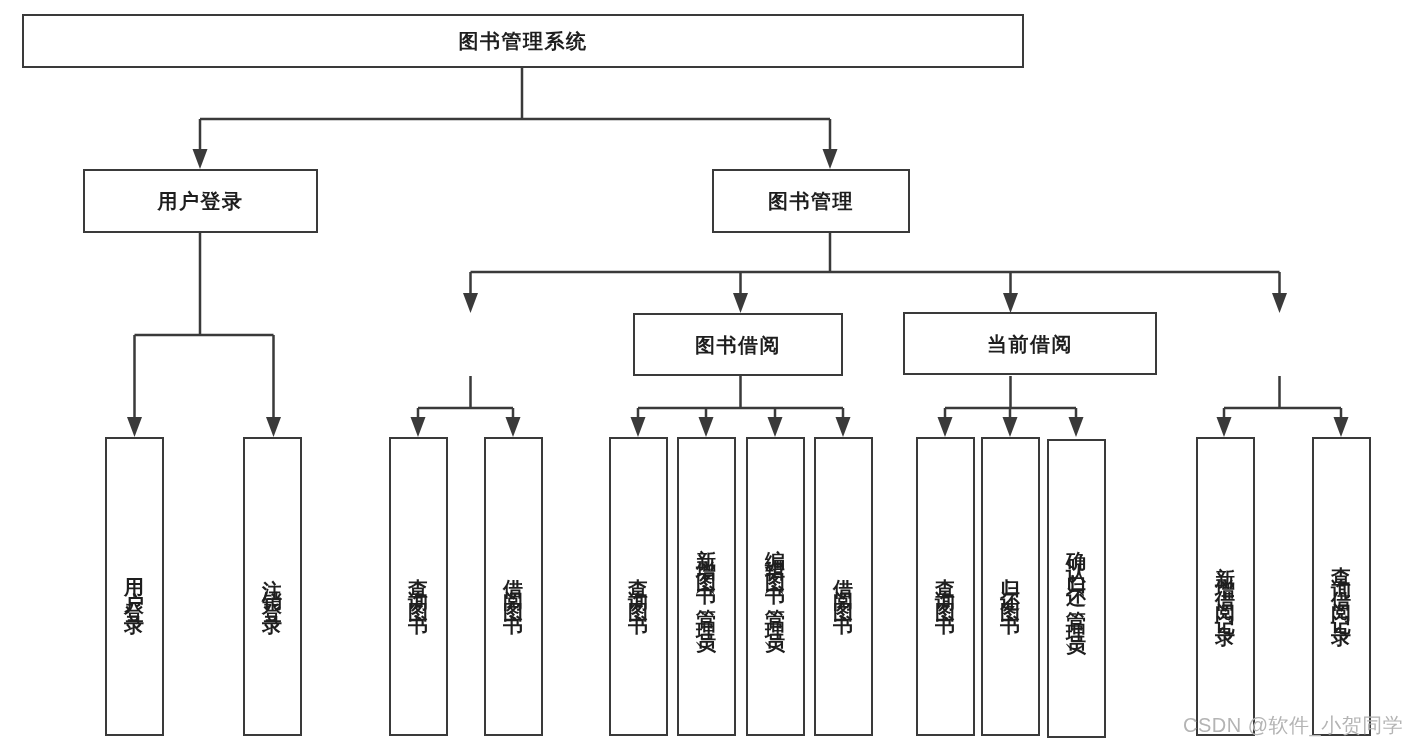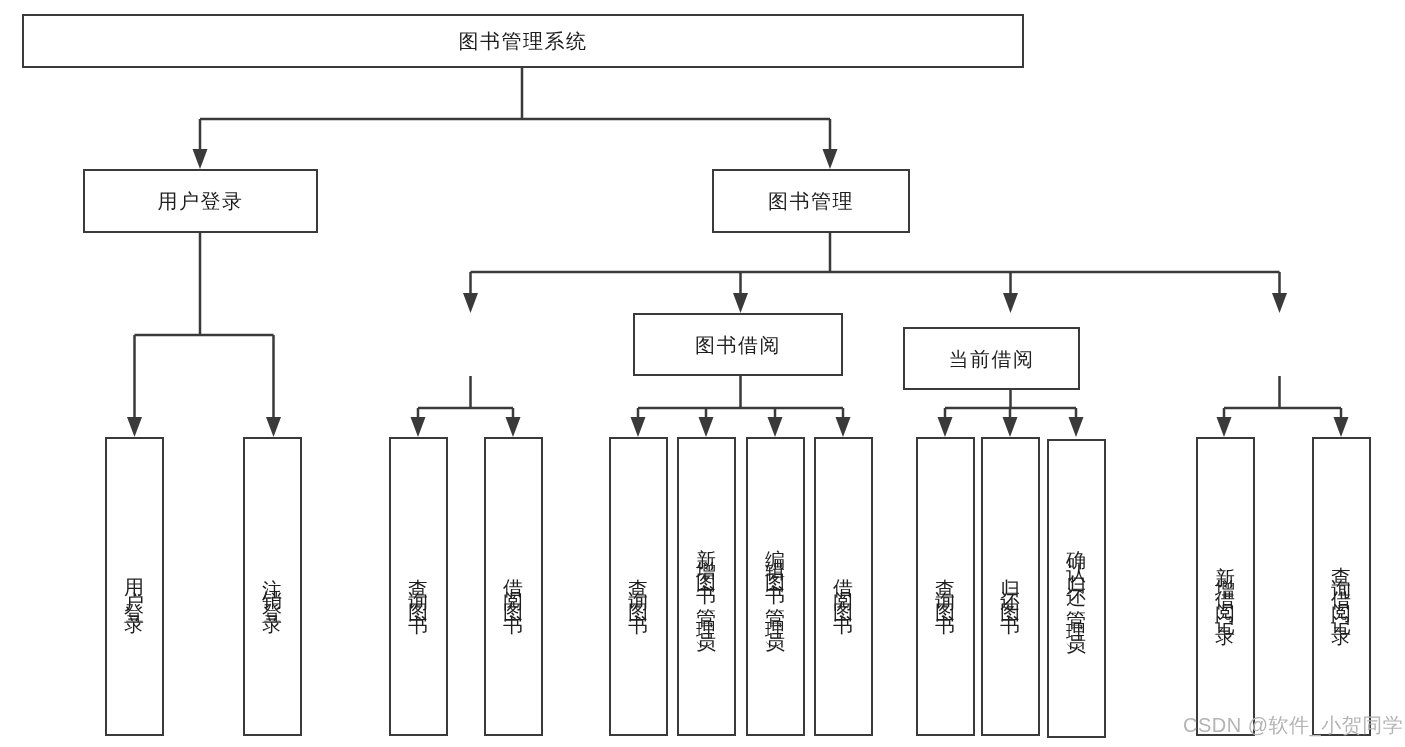--- a/index.html
+++ b/index.html
@@ -20,20 +20,21 @@
     align-items:center;
     justify-content:center;
     z-index:1;
   }
   .lbl{
     color:#1e1e1e;
     font-size:20px;
     letter-spacing:1.5px;
     line-height:1;
     white-space:nowrap;
+    font-weight:bold;
   }
   .v .lbl{
     writing-mode:vertical-rl;
     text-orientation:mixed;
     letter-spacing:12px;
     white-space:normal;
   }
   .watermark{
     position:absolute;
     left:1183px;top:712px;
@@ -87,21 +88,21 @@
   <div class="node" style="left:83px;top:169px;width:235px;height:64px">
     <span class="lbl">用户登录</span>
   </div>
   <div class="node" style="left:712px;top:169px;width:198px;height:64px">
     <span class="lbl">图书管理</span>
   </div>
 
   <div class="node" style="left:633px;top:313px;width:210px;height:63px">
     <span class="lbl">图书借阅</span>
   </div>
-  <div class="node" style="left:903px;top:327px;width:177px;height:63px">
+  <div class="node" style="left:903px;top:312px;width:254px;height:63px">
     <span class="lbl">当前借阅</span>
   </div>
 
   <div class="node v" style="left:105px;top:437px;width:59px;height:299px">
     <span class="lbl">用户登录</span>
   </div>
   <div class="node v" style="left:243px;top:437px;width:59px;height:299px">
     <span class="lbl">注销登录</span>
   </div>
 

